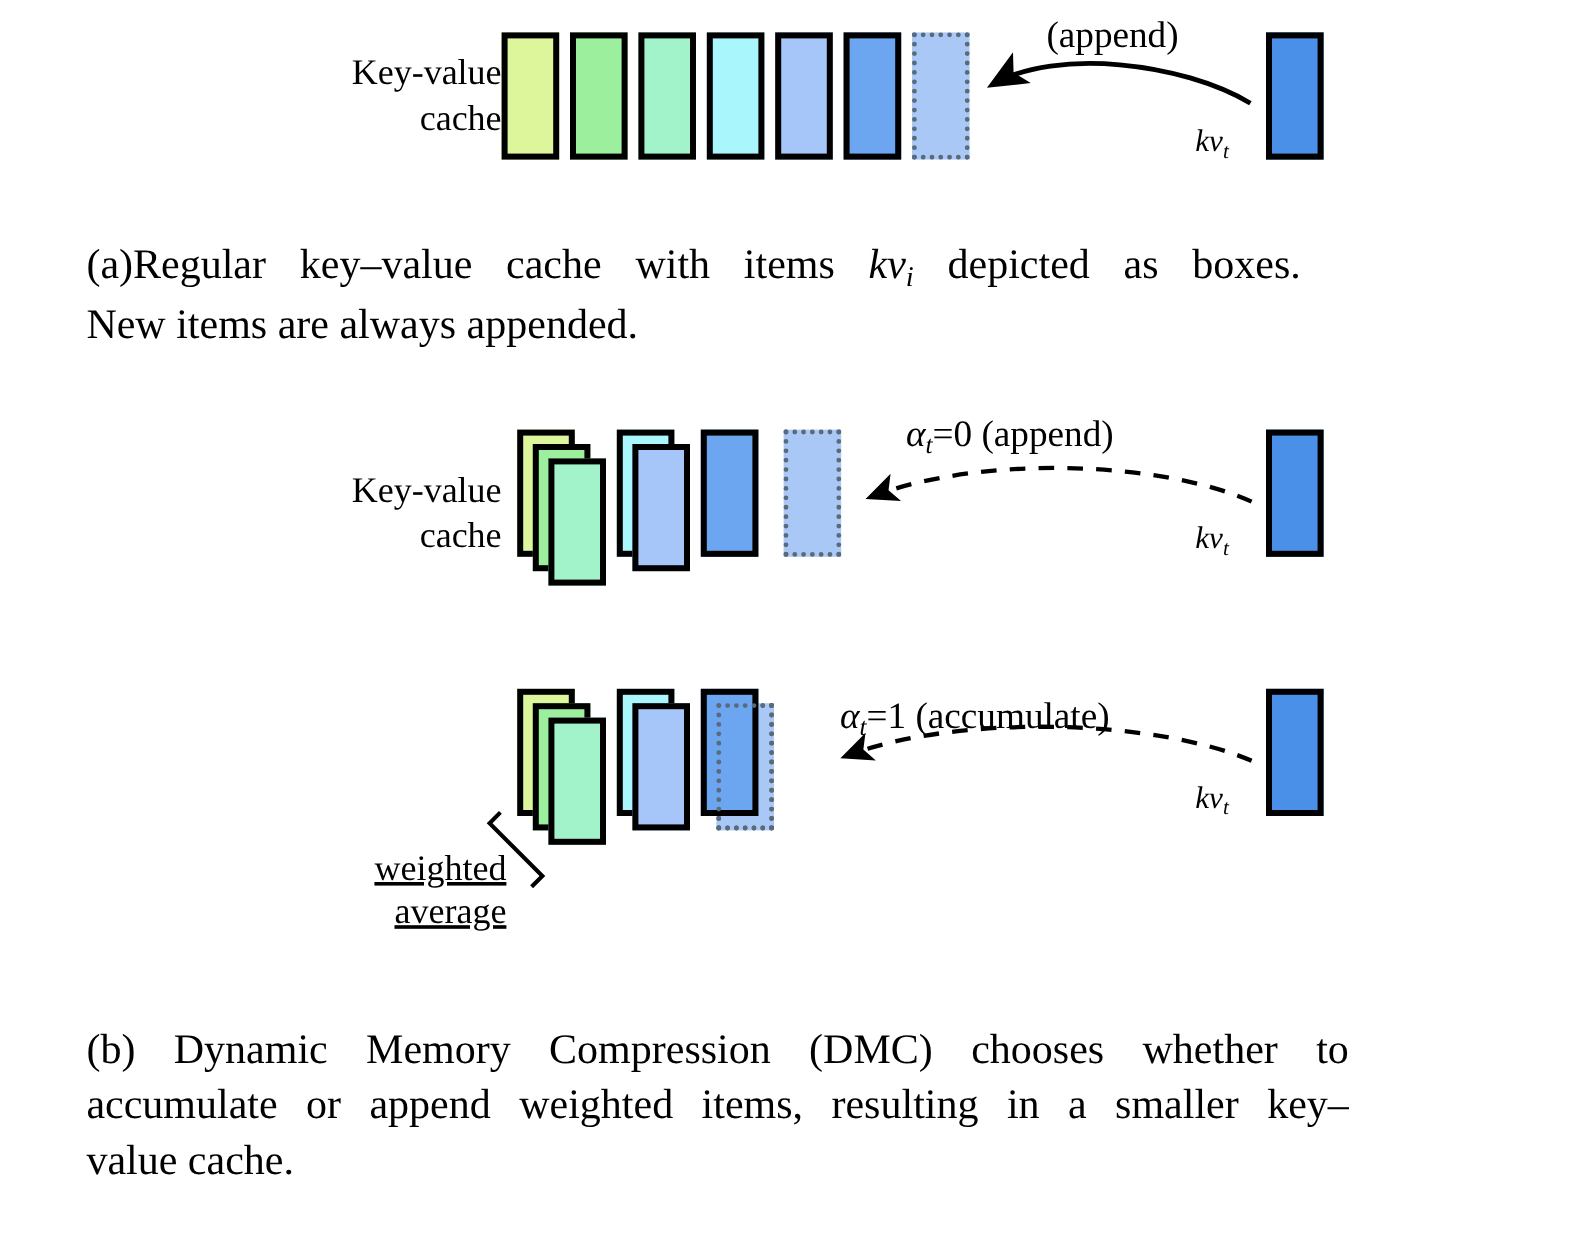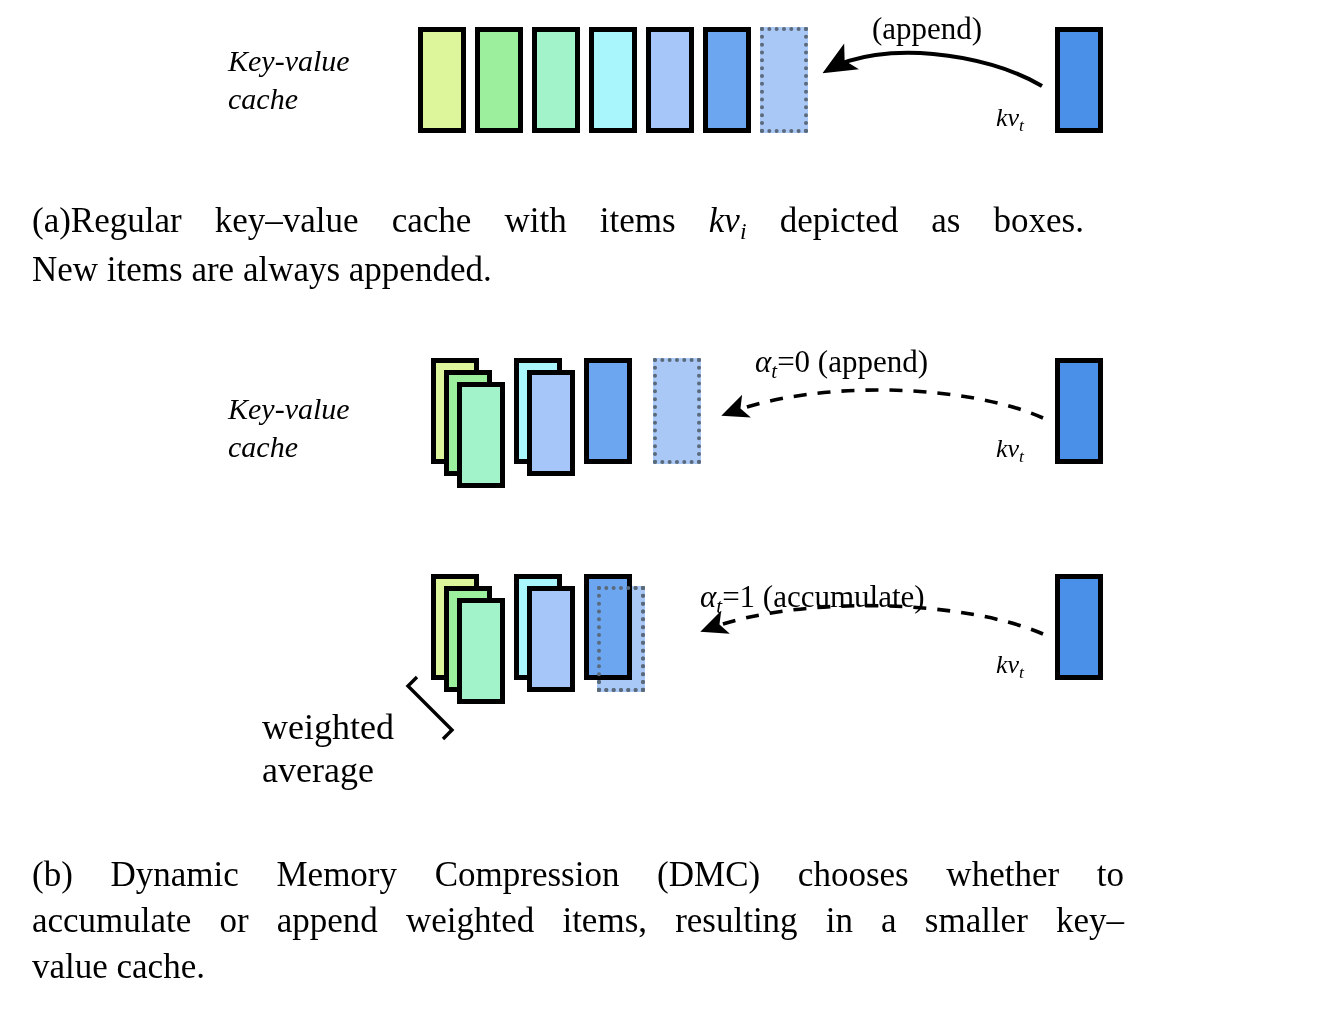--- a/index.html
+++ b/index.html
@@ -37,22 +37,21 @@
     border: 4px dotted #5a6a7a;
   }
 
   
   .side-label {
     position: absolute;
     font-size: 30px;
     line-height: 1.28;
     color: #000;
     white-space: pre-line;
-    text-align: left;
-    font-style: italic;
+    text-align: right;
   }
   .op-label {
     position: absolute;
     font-size: 31px;
     line-height: 1.1;
     color: #000;
     white-space: nowrap;
     text-align: right;
   }
   .op-label .alpha {
@@ -69,43 +68,44 @@
     font-style: italic;
     white-space: nowrap;
   }
   .kvt-label sub {
     font-size: 0.68em;
     vertical-align: -0.3em;
     font-style: italic;
   }
   .wavg-label {
     position: absolute;
-    font-size: 36px;
+    font-size: 30px;
     line-height: 1.2;
-    text-align: left;
+    text-align: right;
     white-space: pre-line;
+    text-decoration: underline;
   }
 
   
   .caption {
     position: absolute;
     font-size: 35px;
     line-height: 1.32;
     text-align: justify;
     color: #000;
   }
   .caption .mathit {
     font-style: italic;
   }
   .caption .mathit sub {
     font-size: 0.68em;
     vertical-align: -0.28em;
     font-style: italic;
   }
-  .cap-line { display: block; }
+  .cap-line { display: block; margin-left: 40px; }
   .cap-line.just {
     text-align: justify;
     text-align-last: justify;
   }
 
   svg.overlay {
     position: absolute;
     left: 0; top: 0;
     width: 1320px;
     height: 1028px;

